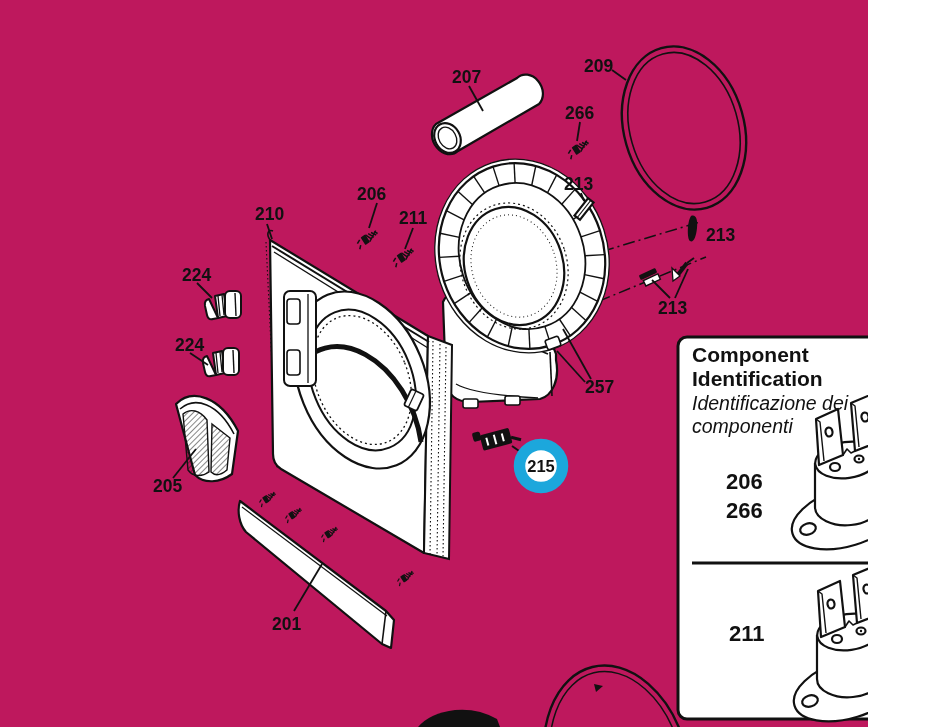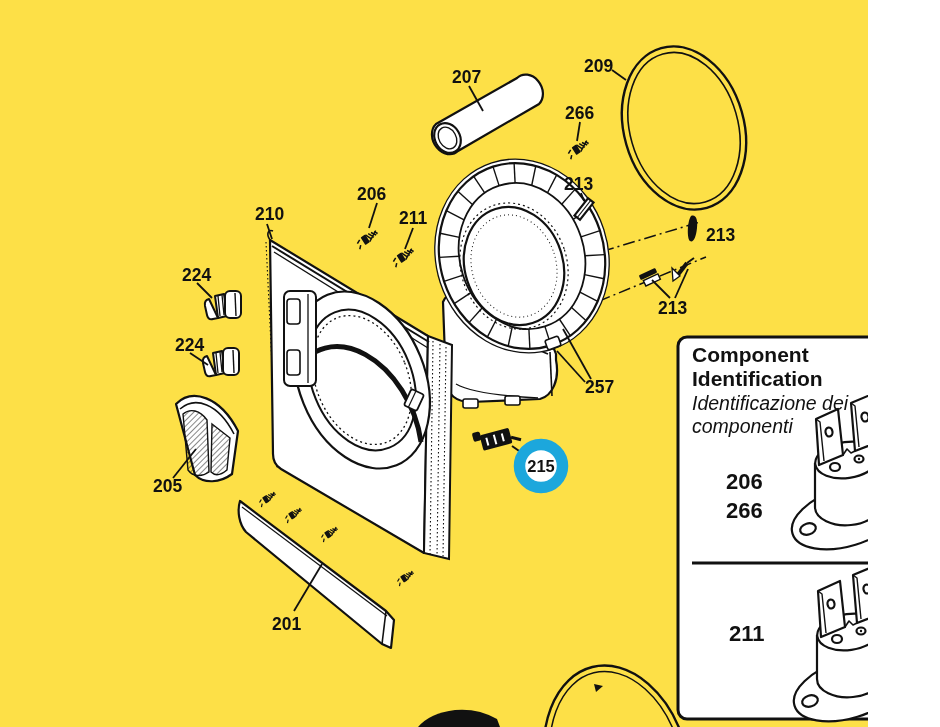--- a/index.html
+++ b/index.html
@@ -1,16 +1,16 @@
 <!DOCTYPE html>
 <html><head>
 <meta charset="utf-8">
 <style>
   html,body{margin:0;padding:0;background:#ffffff;}
-  .stage{position:relative;width:868px;height:727px;background:#fde047;overflow:hidden;
+  .stage{position:relative;width:868px;height:727px;background:#be185d;overflow:hidden;
          font-family:"Liberation Sans",sans-serif;}
   svg{display:block;}
   .lbl{font:700 17.5px "Liberation Sans",sans-serif;fill:#111;}
   .lbl-mid{font:700 16.5px "Liberation Sans",sans-serif;fill:#111;text-anchor:middle;}
   .box-title{font:700 21px "Liberation Sans",sans-serif;fill:#111;}
   .box-italic{font:italic 400 19.5px "Liberation Sans",sans-serif;fill:#111;}
   .box-num{font:700 22px "Liberation Sans",sans-serif;fill:#111;}
 </style>
 </head>
 <body>

